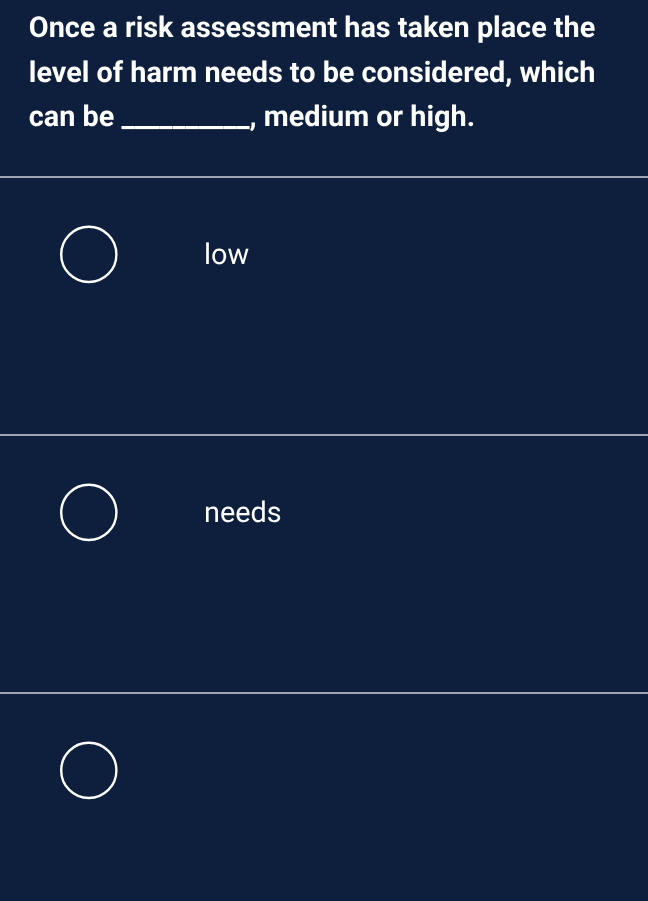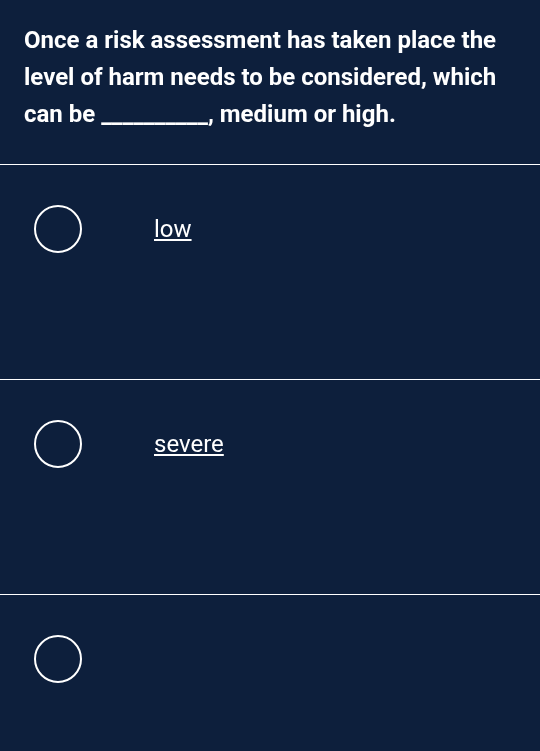--- a/index.html
+++ b/index.html
@@ -9,21 +9,21 @@
     }
     body {
       width: 540px;
       height: 751px;
       background-color: #0d1f3c;
       font-family: -apple-system, BlinkMacSystemFont, 'Segoe UI', Roboto, Arial, sans-serif;
       color: #ffffff;
       overflow: hidden;
     }
     .question-container {
-      padding: 22px 24px 30px 24px;
+      padding: 5px 24px 30px 24px;
     }
     .question-text {
       font-size: 24px;
       font-weight: 700;
       line-height: 1.55;
       color: #ffffff;
     }
     .divider {
       width: 100%;
       height: 1px;
@@ -39,23 +39,22 @@
     .option-label {
       font-size: 24px;
       font-weight: 400;
       color: #ffffff;
       margin-left: 72px;
     }
     .option-wrapper {
       display: flex;
       align-items: flex-start;
       padding-top: 40px;
-      padding-left: 34px;
+      padding-left: 50px;
       height: 214px;
-      text-decoration: underline;
     }
     .option-wrapper.last {
       height: auto;
     }
     .inner-flex {
       display: flex;
       align-items: center;
     }
   </style>
 </head>
@@ -72,21 +71,21 @@
     <div class="radio-circle"></div>
     <div class="option-label">low</div>
   </div>
 </div>
 
 <div class="divider"></div>
 
 <div class="option-wrapper">
   <div class="inner-flex">
     <div class="radio-circle"></div>
-    <div class="option-label">severe</div>
+    <div class="option-label">needs</div>
   </div>
 </div>
 
 <div class="divider"></div>
 
 <div class="option-wrapper last">
   <div class="inner-flex">
     <div class="radio-circle"></div>
   </div>
 </div>

